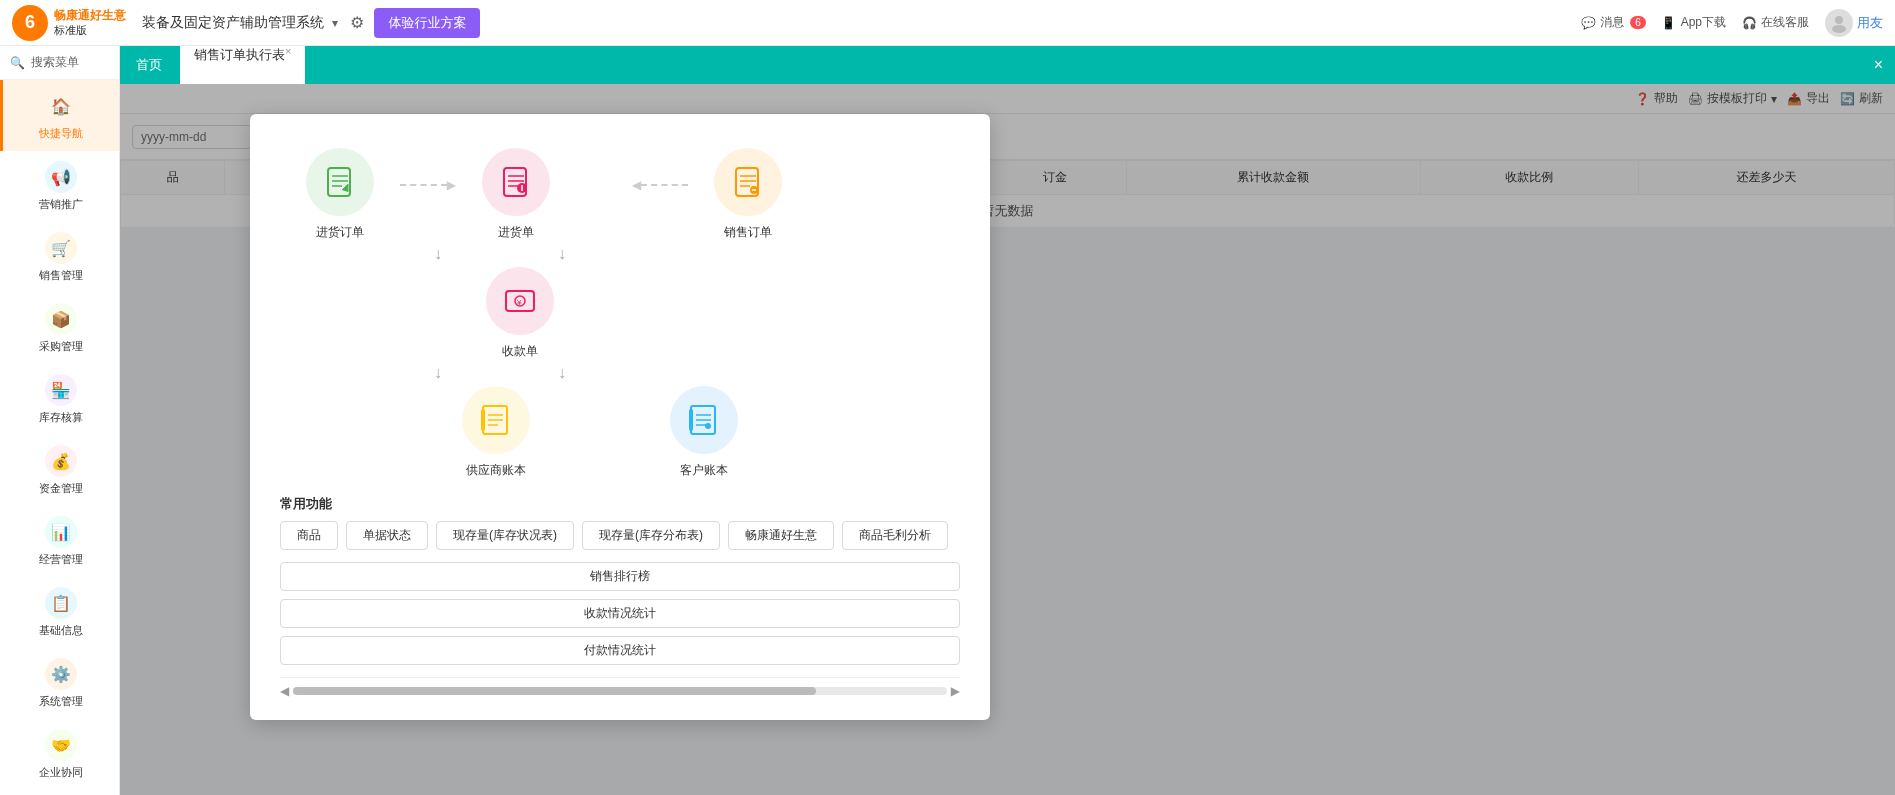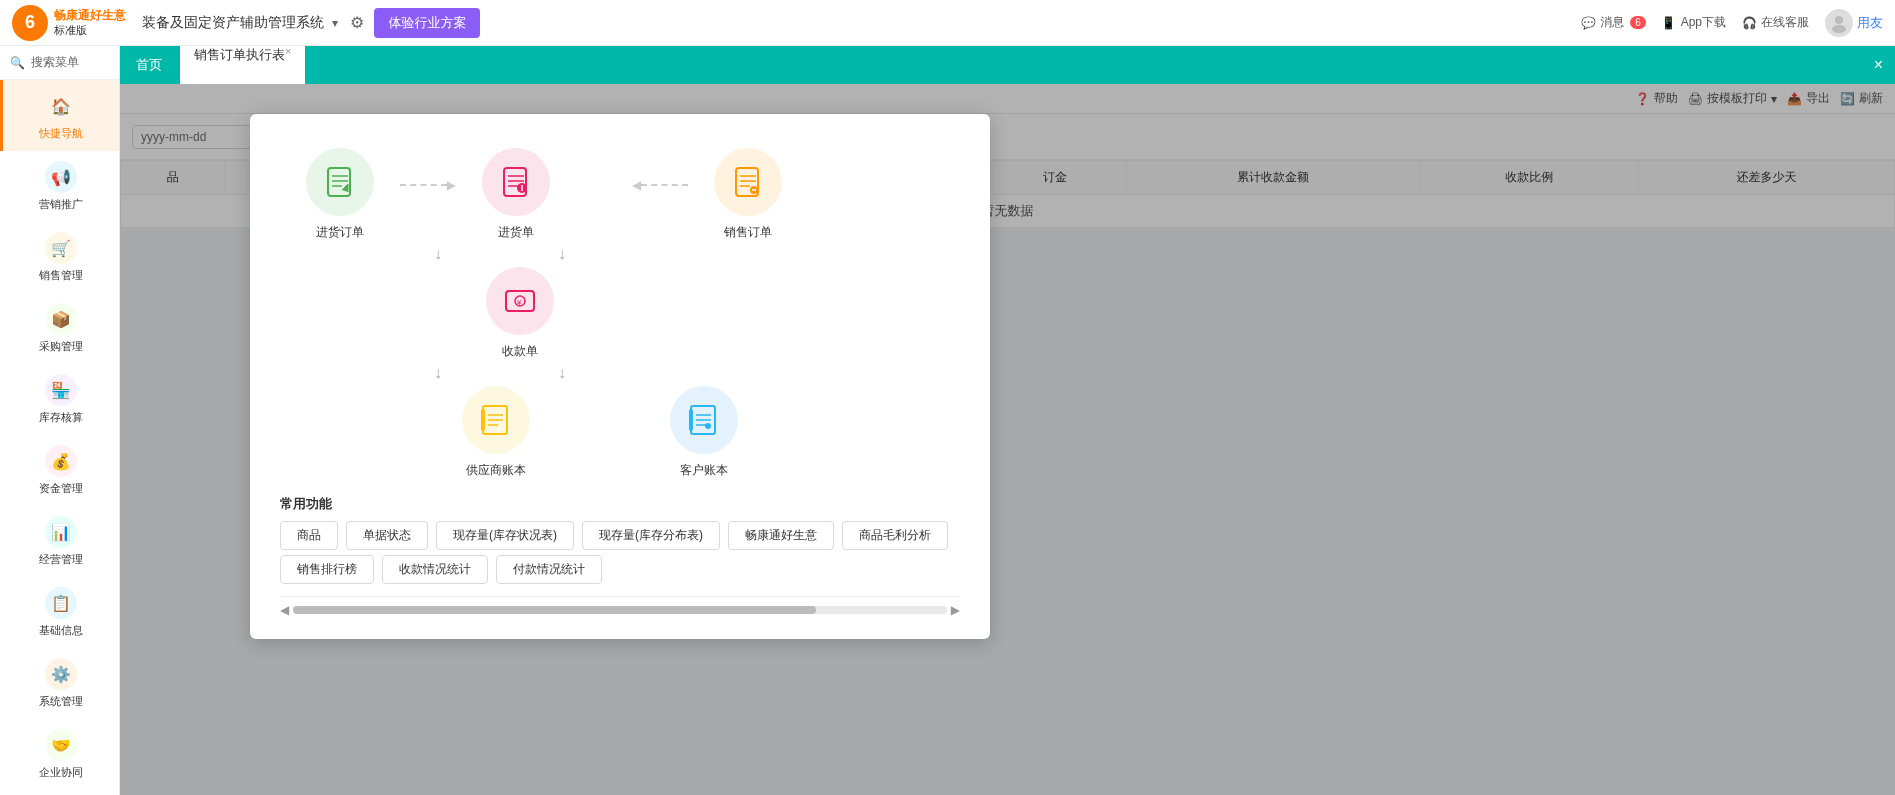--- a/index.html
+++ b/index.html
@@ -730,21 +730,21 @@
           <div class="common-functions">
             <div class="cf-title">常用功能</div>
             <div class="cf-buttons">
               <button class="cf-btn">商品</button>
               <button class="cf-btn">单据状态</button>
               <button class="cf-btn">现存量(库存状况表)</button>
               <button class="cf-btn">现存量(库存分布表)</button>
               <button class="cf-btn">畅康通好生意</button>
               <button class="cf-btn">商品毛利分析</button>
             </div>
-            <div class="cf-buttons" style="margin-top:5px;">
+            <div class="cf-buttons" style="margin-top:12px;flex-direction:column;">
               <button class="cf-btn">销售排行榜</button>
               <button class="cf-btn">收款情况统计</button>
               <button class="cf-btn">付款情况统计</button>
             </div>
           </div>
 
           <div class="scrollbar-area" style="margin-top:12px;">
             <span class="scroll-arrow">◀</span>
             <div class="scrollbar-track">
               <div class="scrollbar-thumb"></div>

